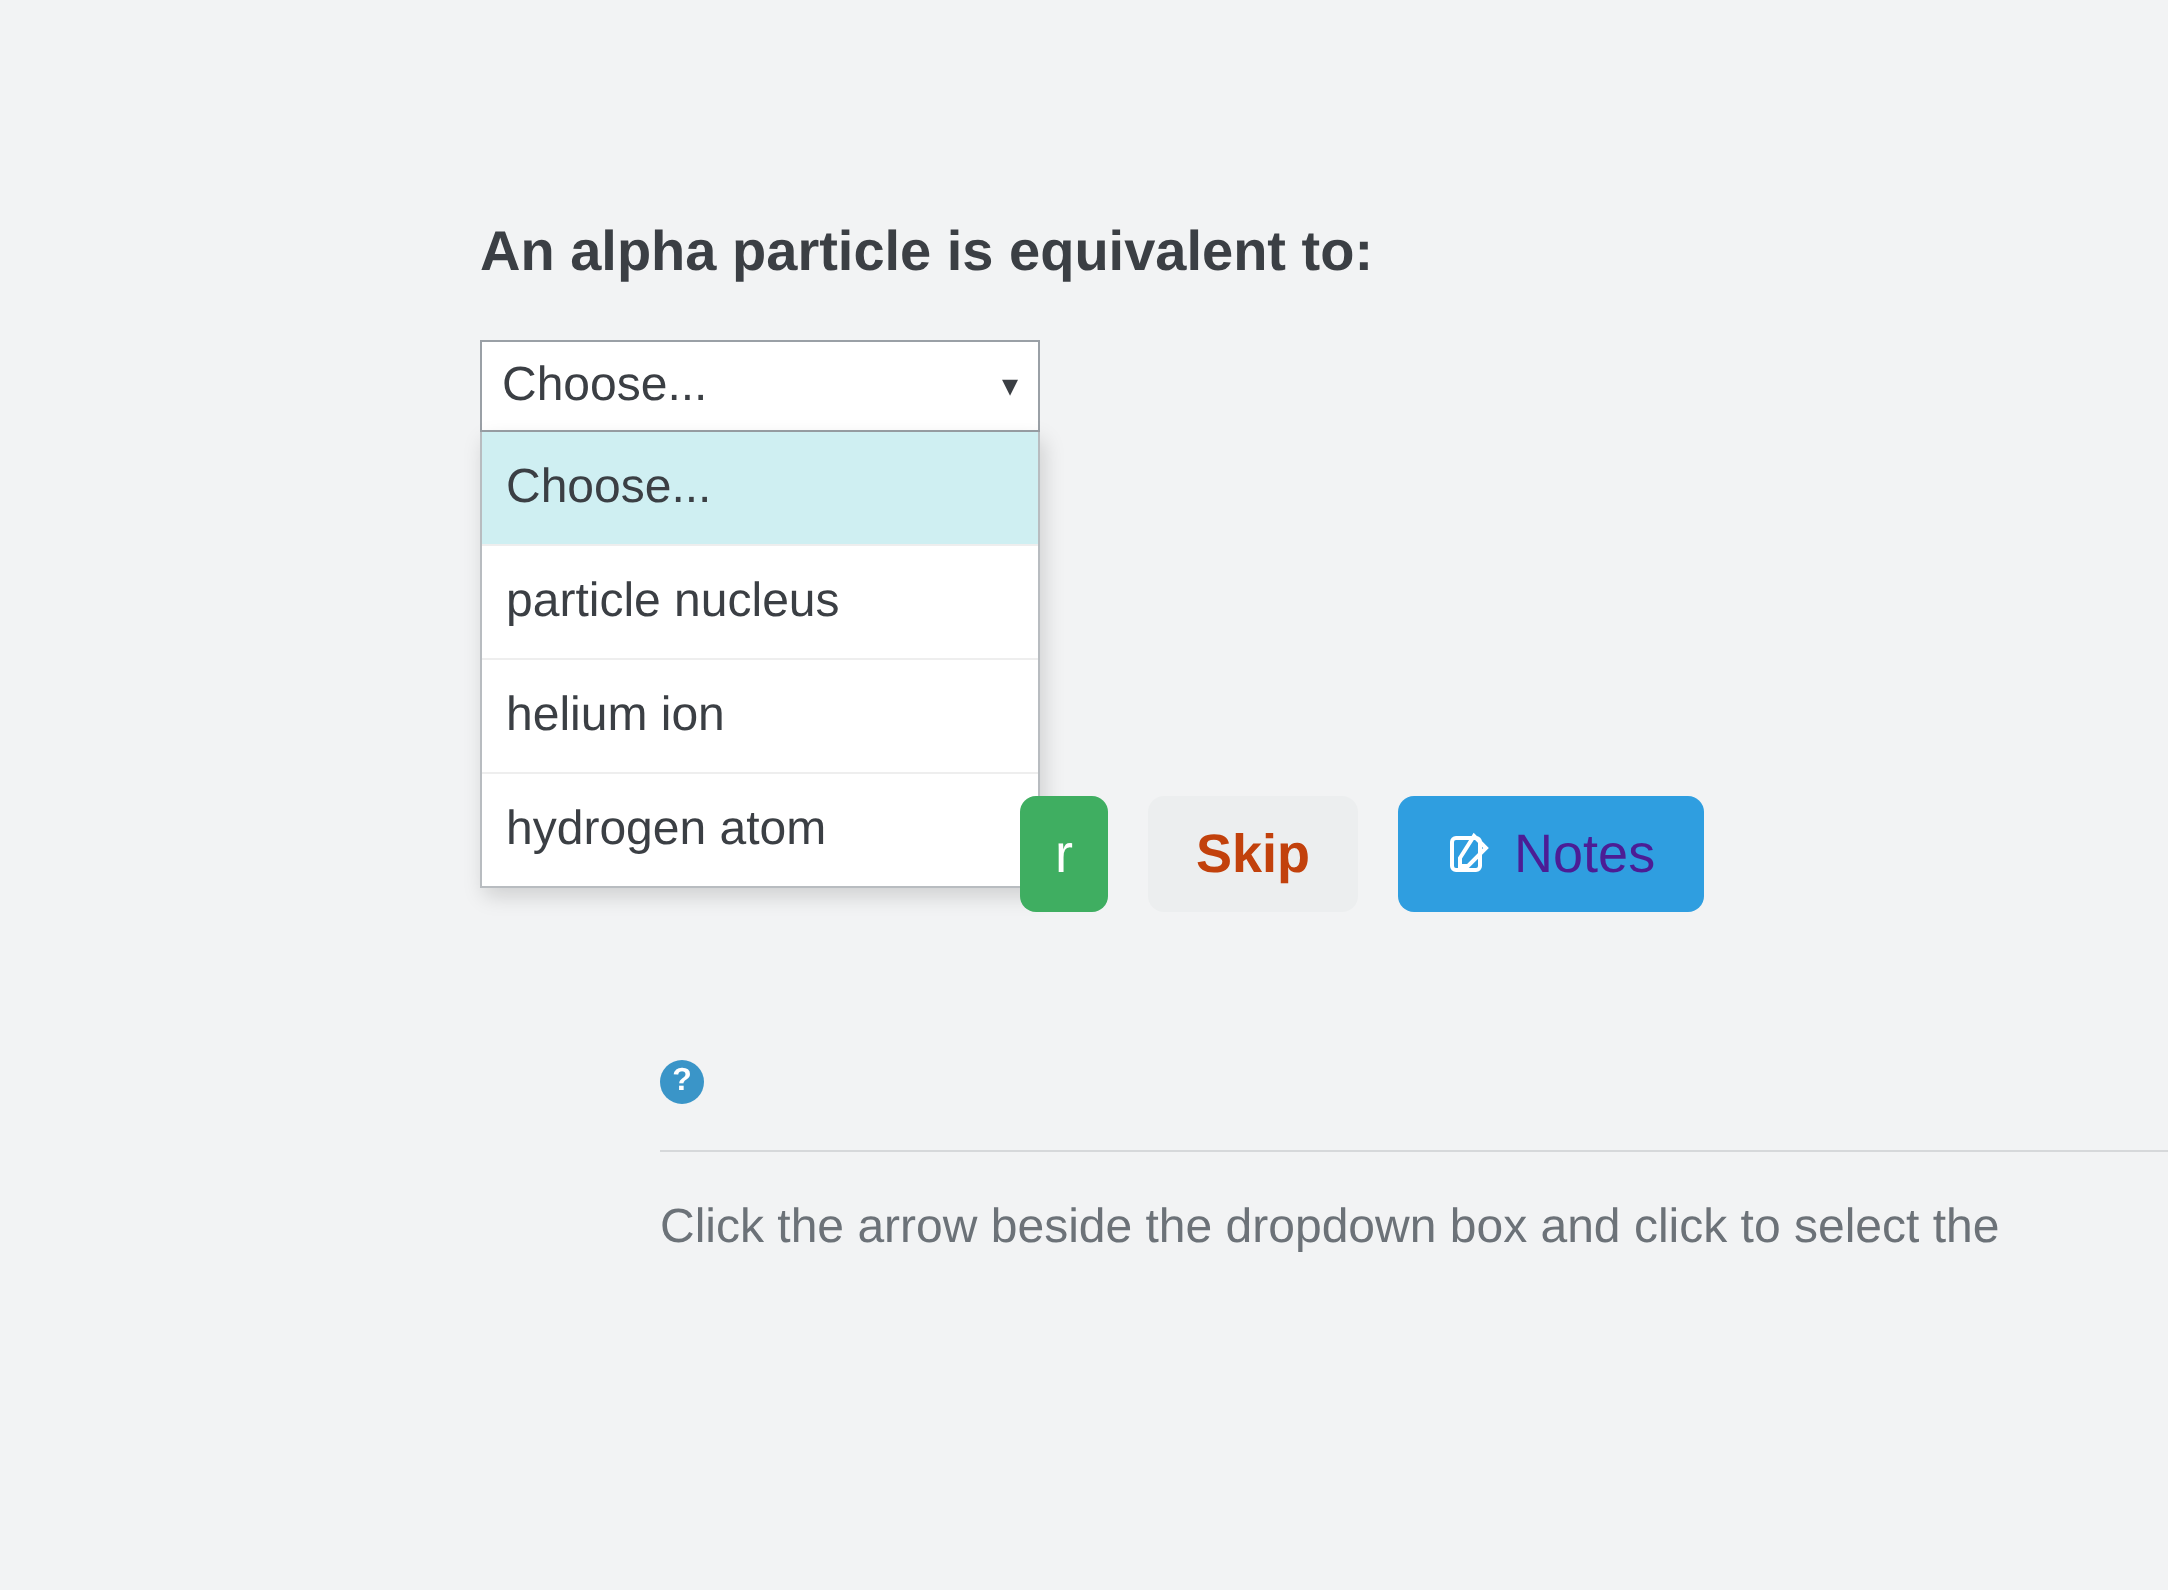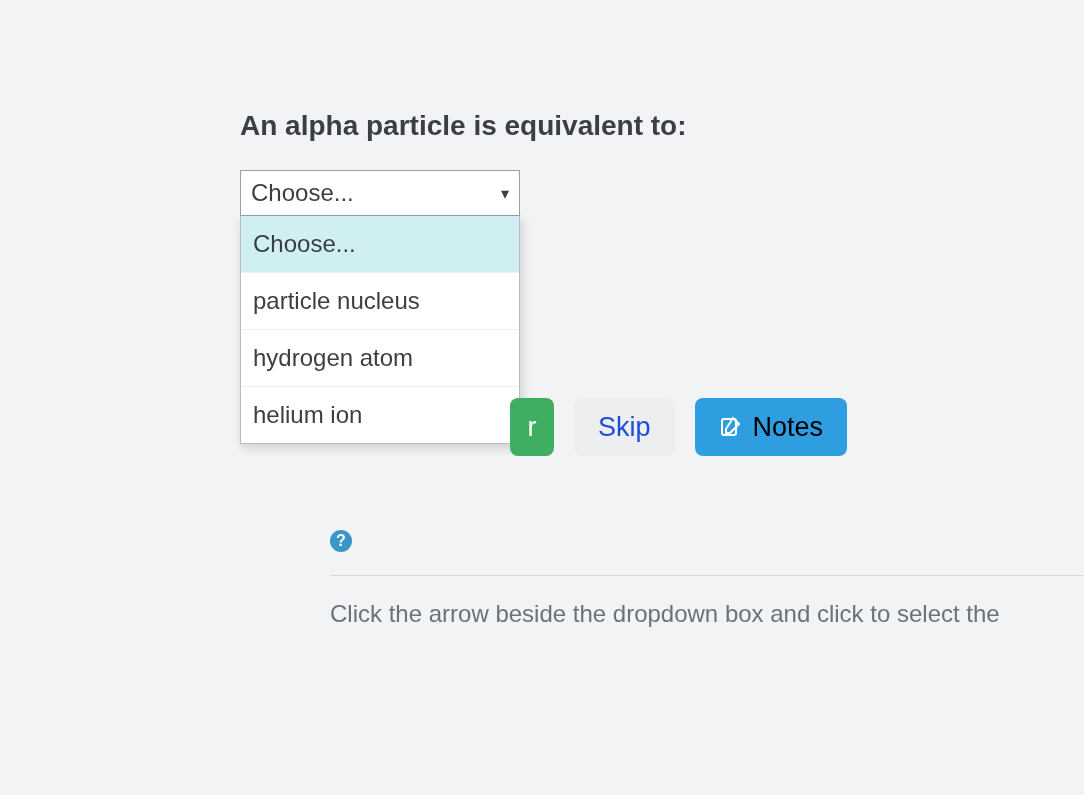--- a/index.html
+++ b/index.html
@@ -79,27 +79,27 @@
   .btn-green {
     background: #3fae61;
     color: #fff;
     width: 44px;
     padding: 0;
     justify-content: center;
     overflow: hidden;
   }
   .btn-skip {
     background: #eceeef;
-    color: #1d4ed8;
-    font-weight: 400;
+    color: #c2410c;
+    font-weight: 700;
     justify-content: center;
   }
   .btn-notes {
     background: #2f9ee0;
-    color: #000000;
+    color: #4c1d95;
     font-weight: 500;
     gap: 10px;
   }
   .edit-icon {
     width: 24px;
     height: 24px;
     fill: none;
     stroke: #fff;
     stroke-width: 2;
   }
@@ -151,22 +151,22 @@
   <div class="question">An alpha particle is equivalent to:</div>
 
   <div class="dropdown-wrap">
     <div class="select-box">
       <span>Choose...</span>
       <span class="chevron">▾</span>
     </div>
     <div class="option-list">
       <div class="option highlight">Choose...</div>
       <div class="option">particle nucleus</div>
+      <div class="option">helium ion</div>
       <div class="option">hydrogen atom</div>
-      <div class="option">helium ion</div>
     </div>
   </div>
 
   <div class="button-row">
     <button class="btn btn-green">
       <span>r</span>
     </button>
     <button class="btn btn-skip">
       <span>Skip</span>
     </button>

